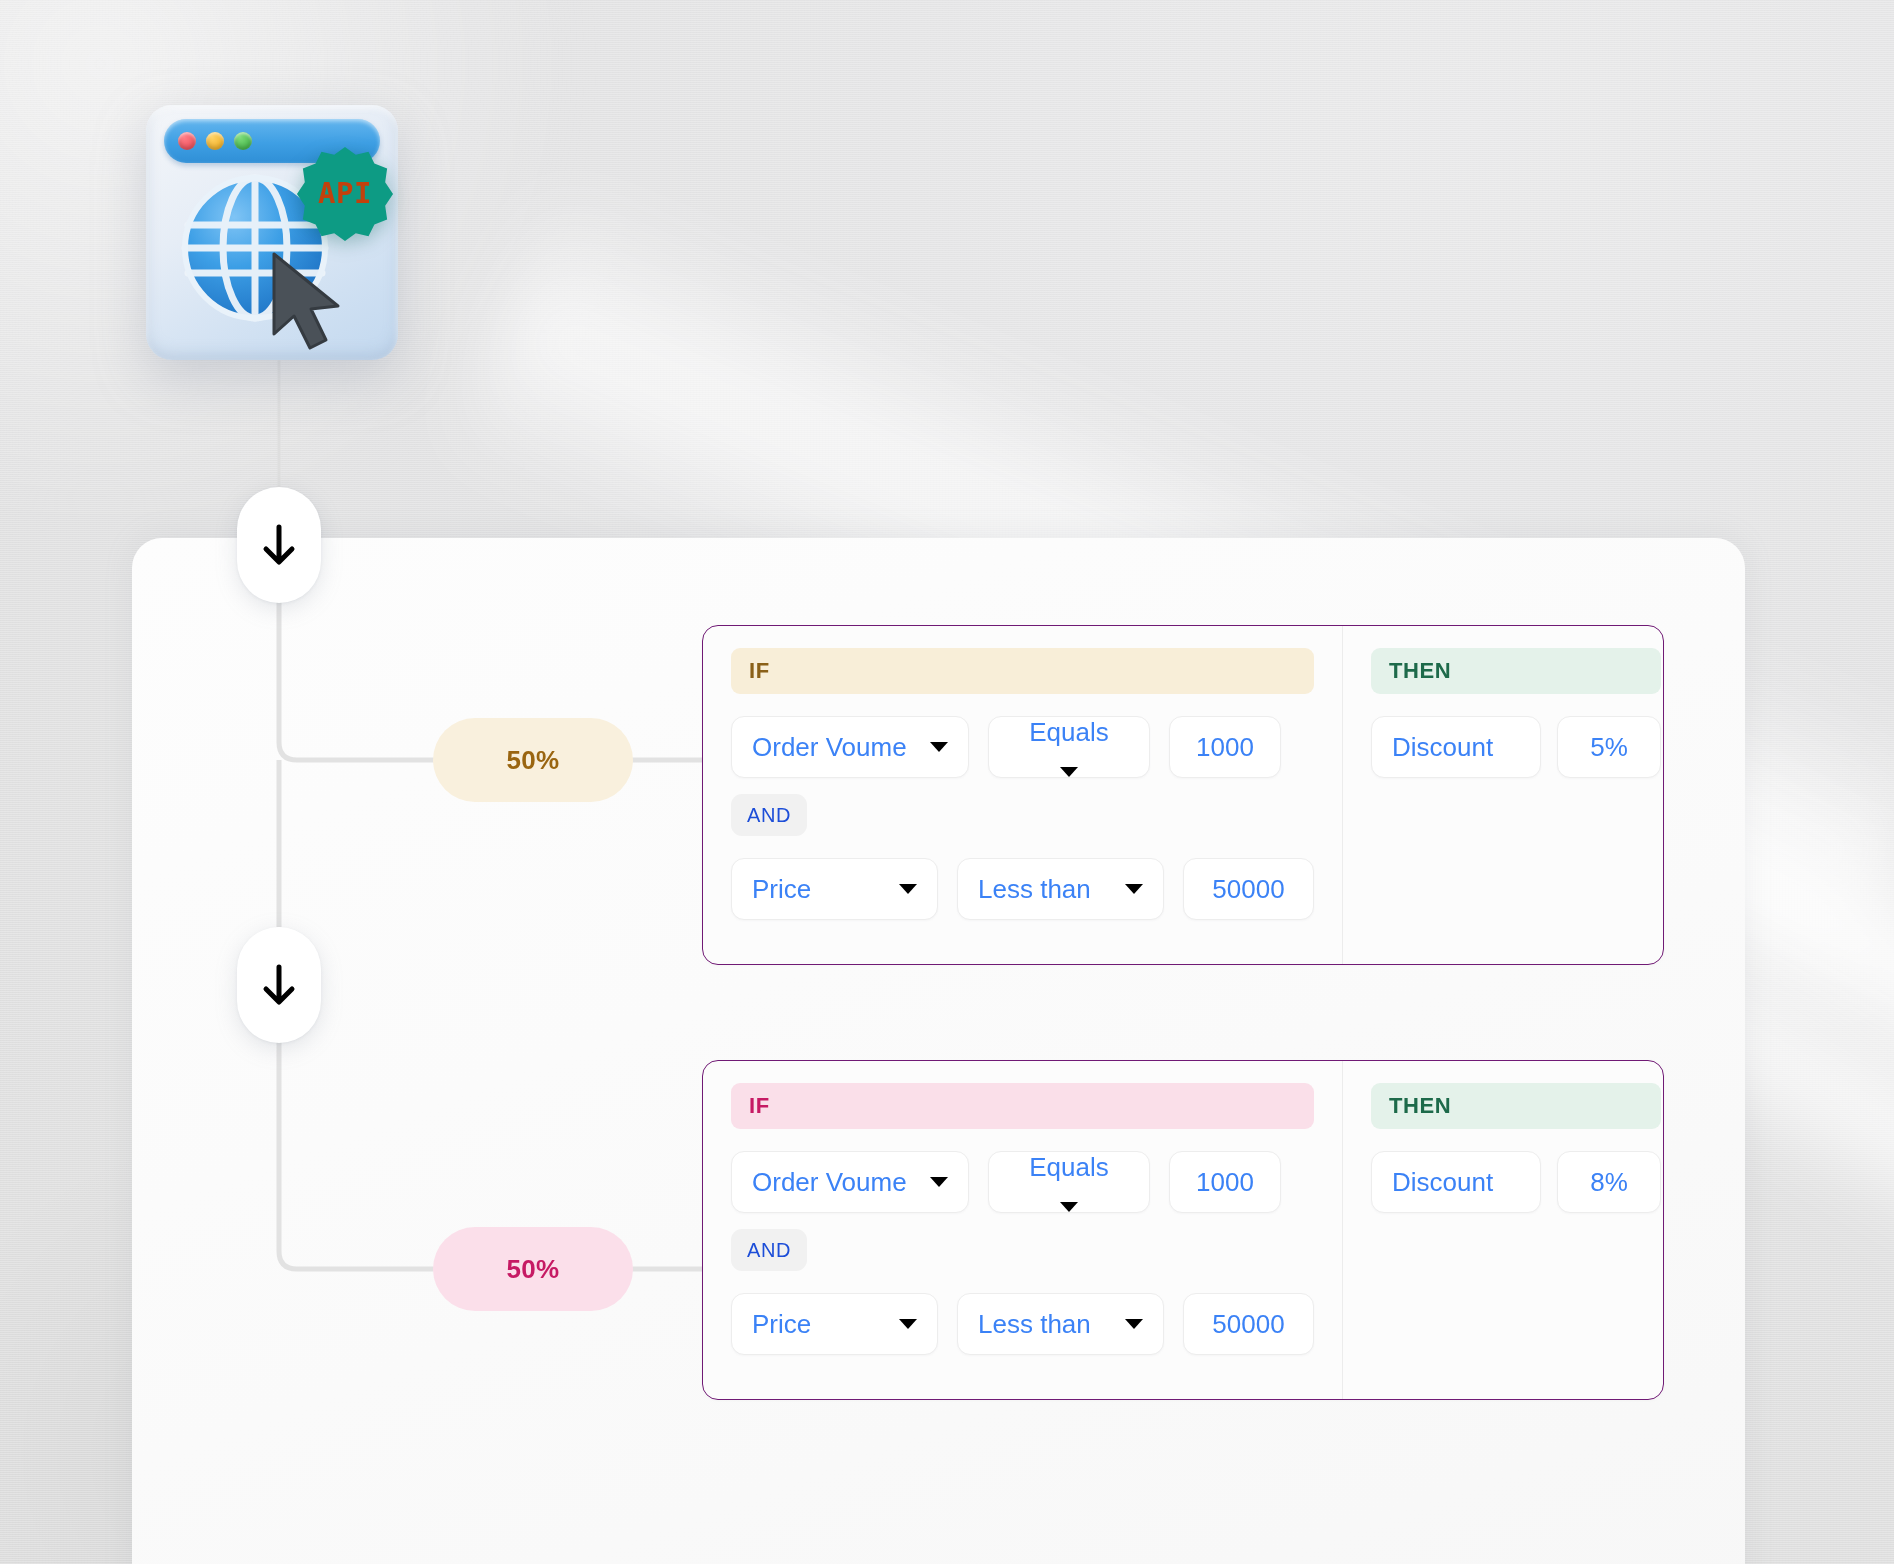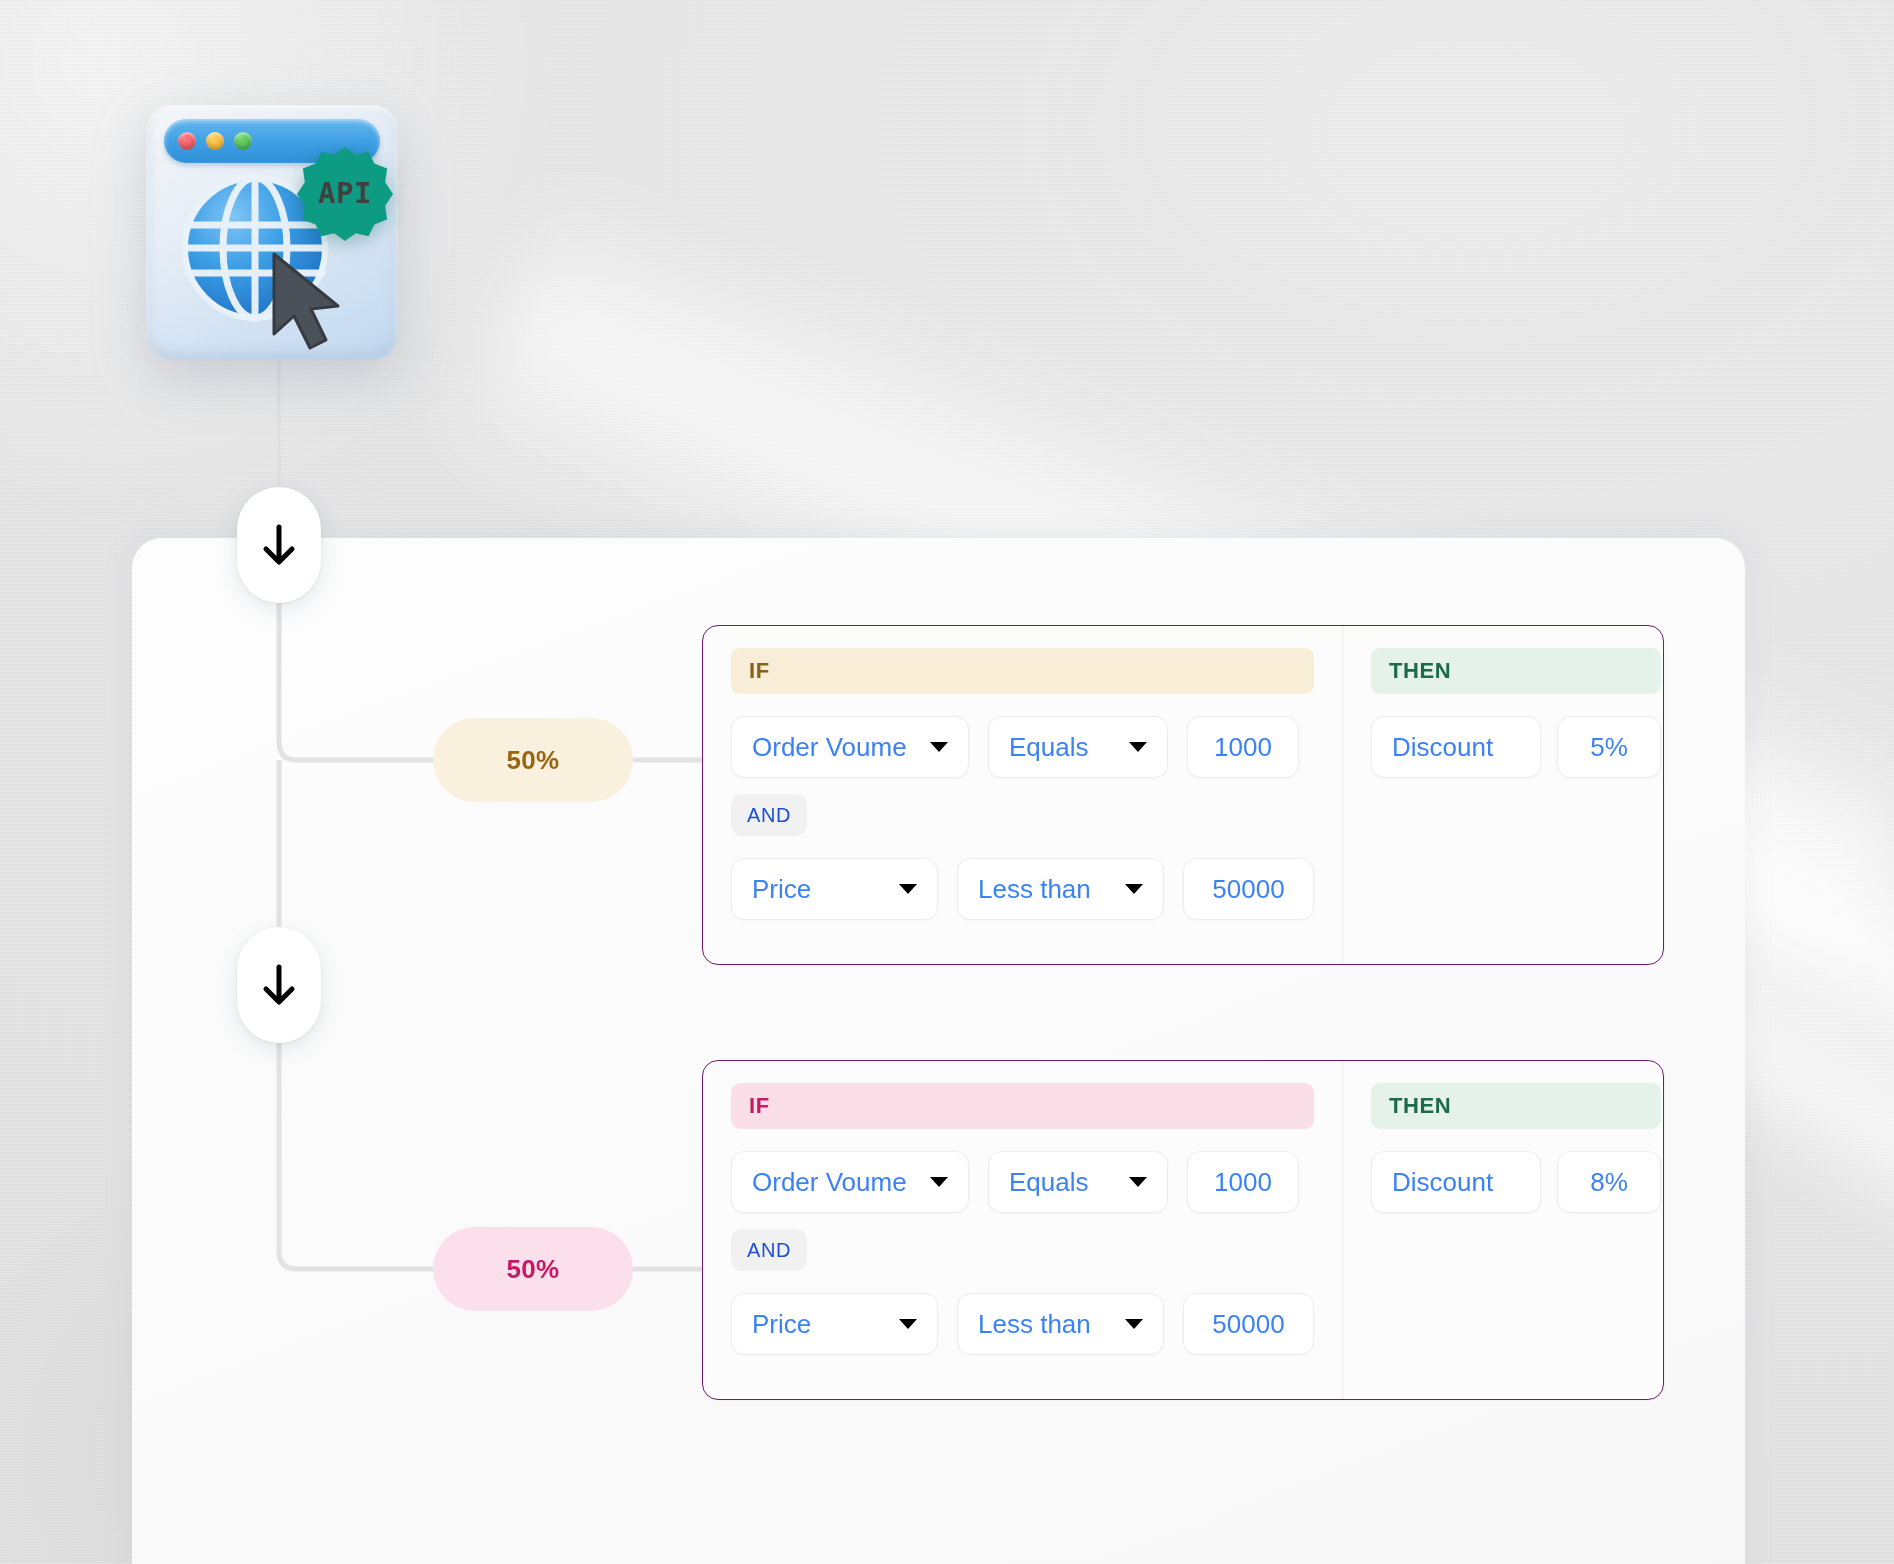--- a/index.html
+++ b/index.html
@@ -112,21 +112,21 @@
     position: absolute;
     left: 150px; top: 40px;
     width: 98px; height: 98px;
     filter: drop-shadow(0 5px 9px rgba(0,90,80,.3));
   }
   .api-badge-text {
     position: absolute;
     left: 150px; top: 40px;
     width: 98px; height: 98px;
     display: flex; align-items: center; justify-content: center;
-    color: #404040;
+    color: #c2410c;
     font-family: "DejaVu Sans Mono", monospace;
     font-size: 29px;
     font-weight: 700;
     letter-spacing: .5px;
     padding-bottom: 2px;
   }
 
   
   .panel {
     position: absolute;
@@ -217,21 +217,21 @@
     align-items: center;
     padding: 0 20px;
     font-size: 26px;
     color: #3b82f6;
     box-shadow: 0 1px 2px rgba(150,155,165,.07);
     white-space: nowrap;
   }
   .field.select { justify-content: space-between; gap: 18px; }
   .field.w-attr { width: 238px; }
   .field.w-attr2 { width: 212px; }
-  .field.w-op   { width: 180px; }
+  .field.w-op   { width: 162px; flex-direction: column; }
   .field.w-op2  { width: 212px; }
   .field.w-val  { width: 112px; justify-content: center; padding: 0 14px; }
   .field.w-val2 { width: 134px; justify-content: center; padding: 0 14px; }
   .field.w-act  { width: 170px; justify-content: flex-start; }
   .field.w-pct  { width: 104px; justify-content: center; padding: 0 14px; }
 
   .caret {
     width: 0; height: 0;
     border-left: 9px solid transparent;
     border-right: 9px solid transparent;

